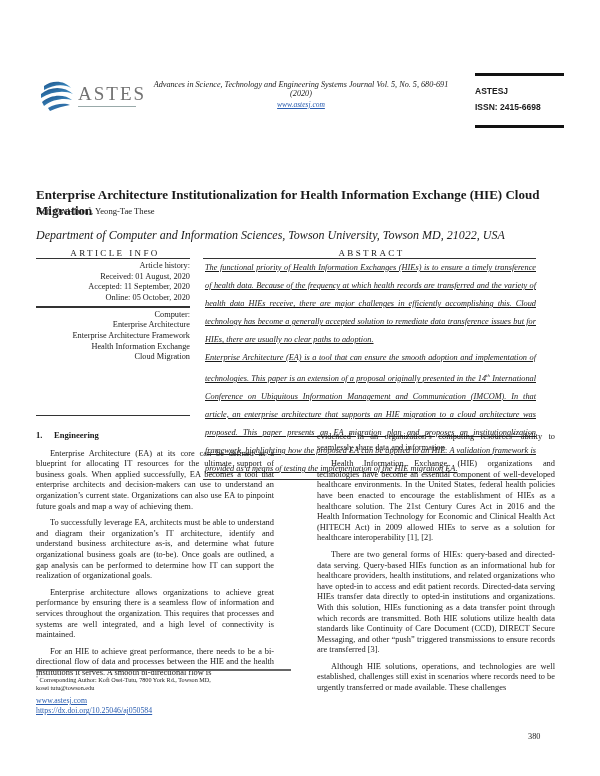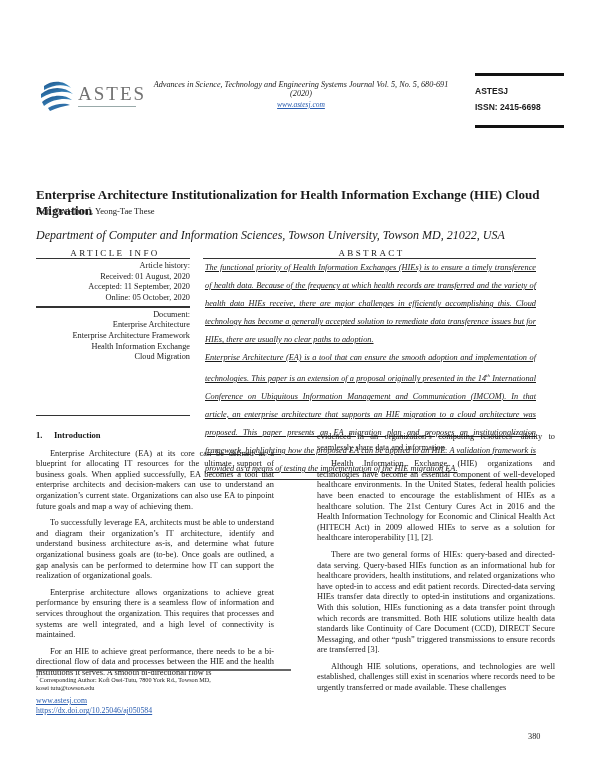--- a/index.html
+++ b/index.html
@@ -78,41 +78,41 @@
 <div class="abs info-col">
   <div class="sec-head">ARTICLE INFO</div>
   <div style="height:2px;"></div>
   <div class="info-line">Article history:</div>
   <div class="info-line">Received: 01 August, 2020</div>
   <div class="info-line">Accepted: 11 September, 2020</div>
   <div class="info-line">Online: 05 October, 2020</div>
   <div style="height:3px;"></div>
   <div class="hr"></div>
   <div style="height:2px;"></div>
-  <div class="info-line">Document:</div>
+  <div class="info-line">Computer:</div>
   <div class="info-line">Enterprise Architecture</div>
   <div class="info-line">Enterprise Architecture Framework</div>
   <div class="info-line">Health Information Exchange</div>
   <div class="info-line">Cloud Migration</div>
   <div style="height:52px;"></div>
   <div class="hr"></div>
 </div>
 
 <div class="abs abs-col">
   <div class="sec-head">ABSTRACT</div>
   <div class="abs-text">
     <p>The functional priority of Health Information Exchanges (HIEs) is to ensure a timely transference of health data. Because of the frequency at which health records are transferred and the variety of health data HIEs receive, there are major challenges in efficiently accomplishing this. Cloud technology has become a generally accepted solution to remediate data transference issues but for HIEs, there are usually no clear paths to adoption.</p>
     <p><span>Enterprise Architecture (EA) is a tool that can ensure the smooth adoption and implementation of technologies. This paper is an extension of a proposal originally presented in the 14</span><sup>th</sup><span> International Conference on Ubiquitous Information Management and Communication (IMCOM). In that article, an enterprise architecture that supports an HIE migration to a cloud architecture was proposed. This paper presents an EA migration plan and proposes an institutionalization framework, highlighting how the proposed EA can be applied to an HIE. A validation framework is provided as a means of testing the implementation of the HIE migration EA.</span></p>
   </div>
   <div class="hr" style="margin-top:1px;"></div>
 </div>
 
 <div class="abs col left-col">
   <div class="intro-head">
-    <span class="num">1.</span><span>Introduction</span>
+    <span class="num">1.</span><span>Engineering</span>
   </div>
   <p>Enterprise Architecture (EA) at its core can be defined as a blueprint for allocating IT resources for the ultimate support of business goals. When applied successfully, EA becomes a tool that enterprise architects and decision-makers can use to understand an organization’s current state. Organizations can also use EA to pinpoint future goals and map a way of achieving them.</p>
   <p>To successfully leverage EA, architects must be able to understand and diagram their organization’s IT architecture, identify and understand business architecture as-is, and determine what future organizational business goals are (to-be). Once goals are outlined, a gap analysis can be performed to determine how IT can support the realization of organizational goals.</p>
   <p>Enterprise architecture allows organizations to achieve great performance by ensuring there is a seamless flow of information and services throughout the organization. This requires that processes and systems are well integrated, and a high level of connectivity is maintained.</p>
   <p>For an HIE to achieve great performance, there needs to be a bi-directional flow of data and processes between the HIE and the health institutions it serves. A smooth bi-directional flow is</p>
 </div>
 
 <div class="abs col right-col">
   <p class="noindent">evidenced in an organization’s computing resources’ ability to seamlessly share data and information.</p>
   <p>Health Information Exchange (HIE) organizations and technologies have become an essential component of well-developed healthcare environments. In the United States, federal health policies have been enacted to encourage the establishment of HIEs as a healthcare solution. The 21st Century Cures Act in 2016 and the Health Information Technology for Economic and Clinical Health Act (HITECH Act) in 2009 allowed HIEs to serve as a solution for healthcare interoperability [1], [2].</p>

